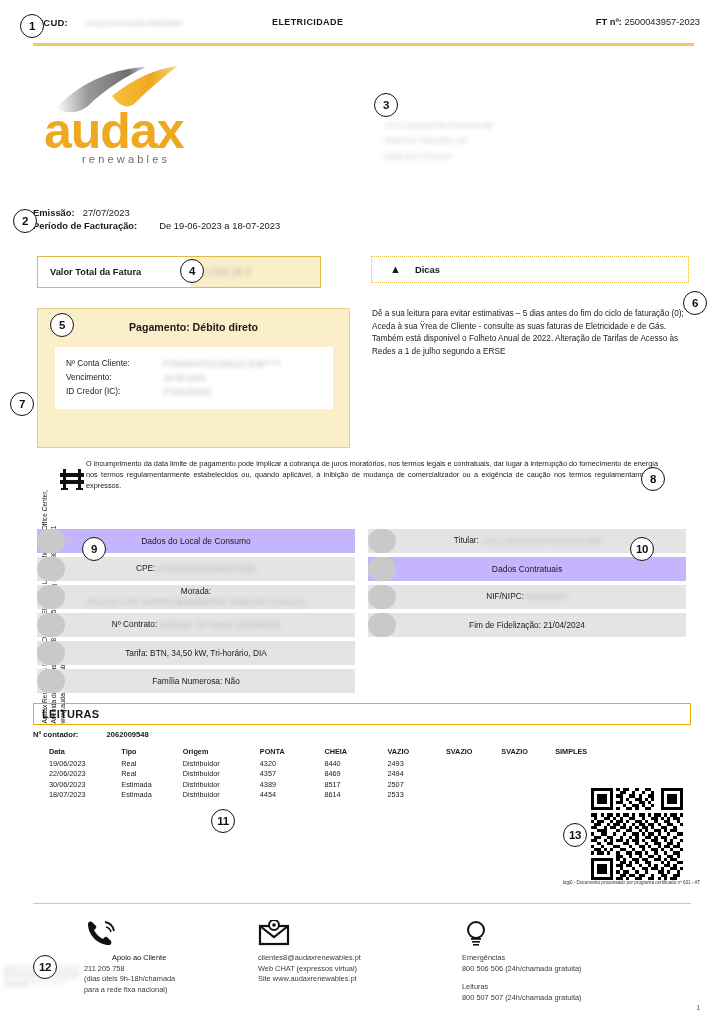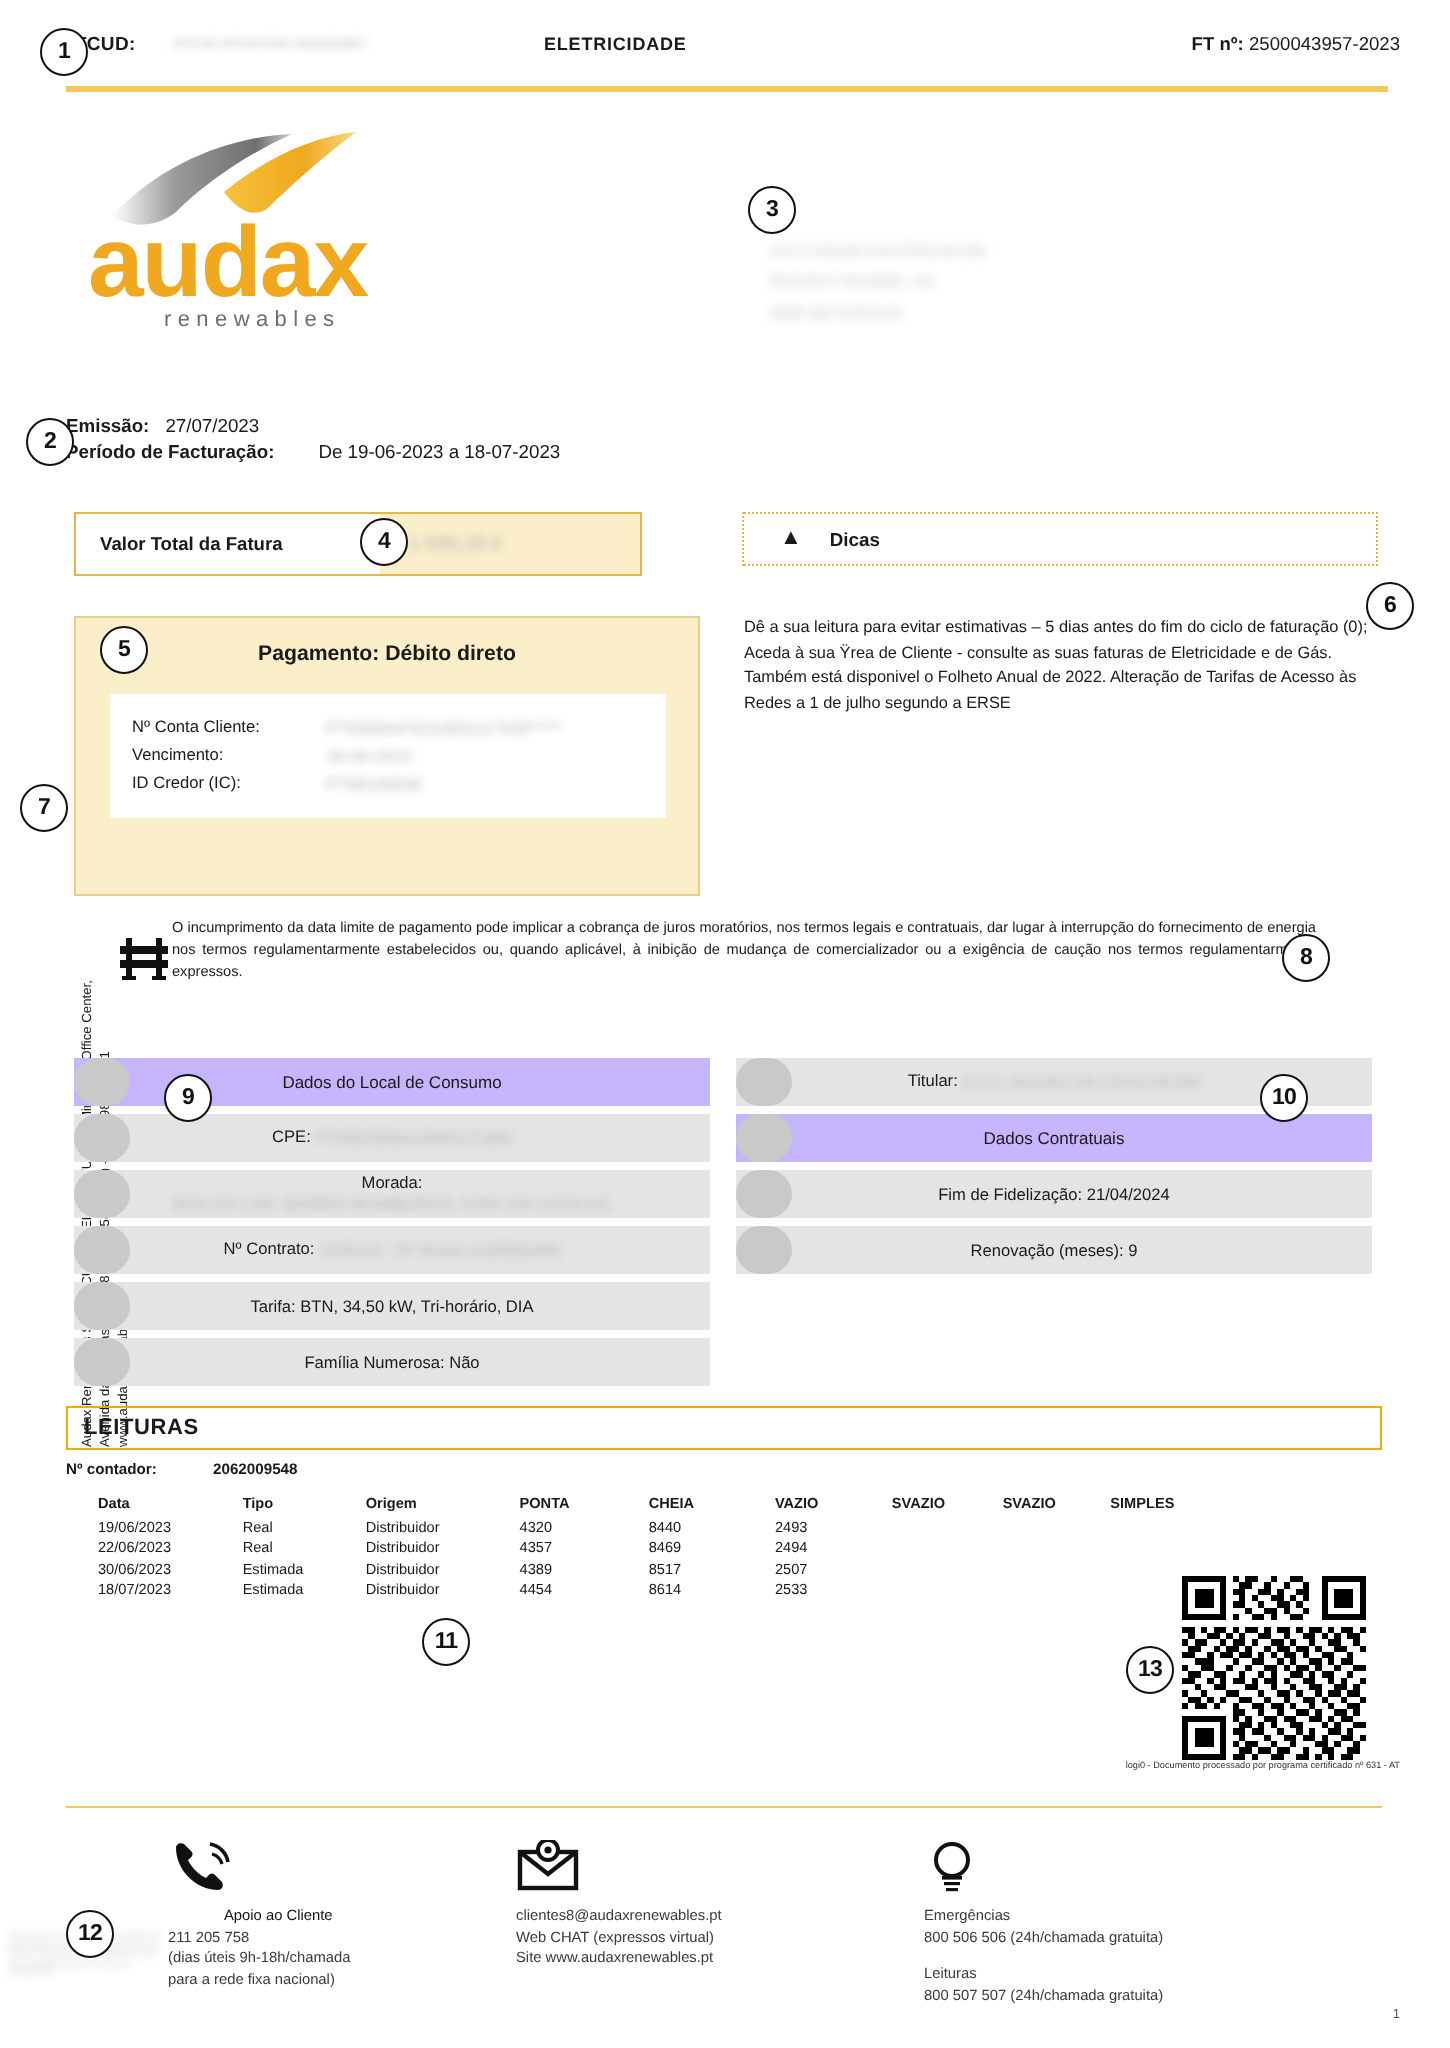--- a/index.html
+++ b/index.html
@@ -264,25 +264,25 @@
     <div class="row body">
       <span class="bul"></span>
       <span class="txt"><span>Titular:</span> <span class="redact">A D C AGUAS DA COVILHA EM</span></span>
     </div>
     <div class="row head">
       <span class="bul"></span>
       <span class="txt">Dados Contratuais</span>
     </div>
     <div class="row body">
       <span class="bul"></span>
+      <span class="txt"><span>NIF/NIPC:</span> <span class="redact">504841877</span></span>
+    </div>
+    <div class="row body">
+      <span class="bul"></span>
       <span class="txt">Fim de Fidelização: 21/04/2024</span>
-    </div>
-    <div class="row body">
-      <span class="bul"></span>
-      <span class="txt">Renovação (meses): 9</span>
     </div>
   </div>
   <div class="marker" style="left:630px;top:537px;">10</div>
 
   <div class="leituras-head">
     <span class="t">LEITURAS</span>
   </div>
   <div class="contador">
     <span>Nº contador:</span>
     <span class="v">2062009548</span>

